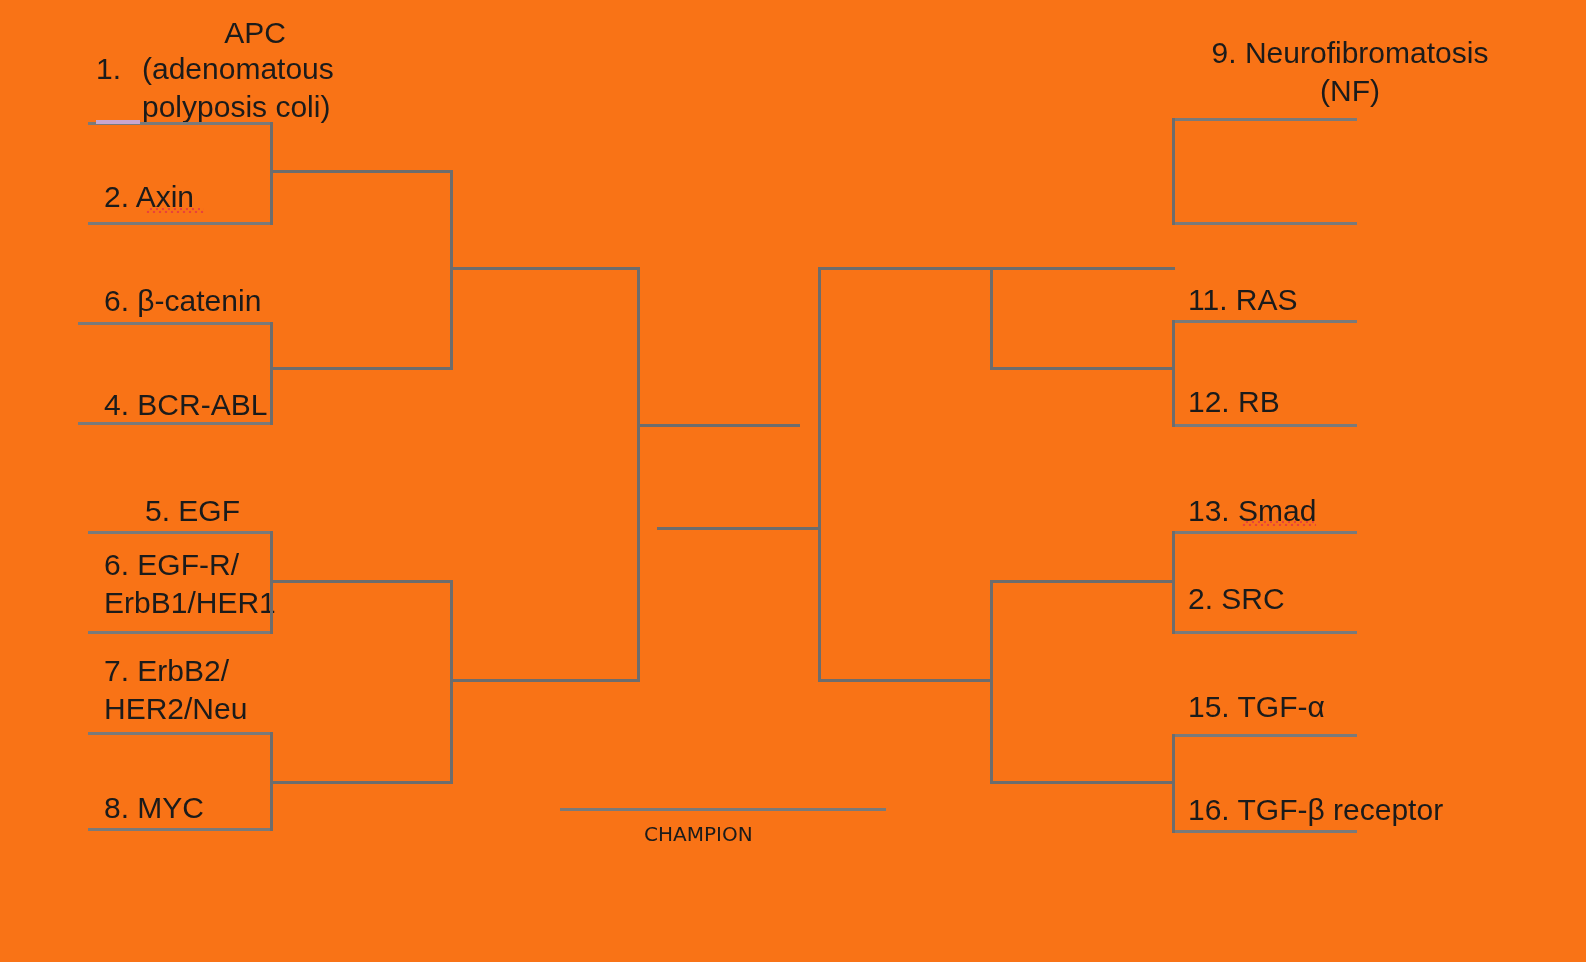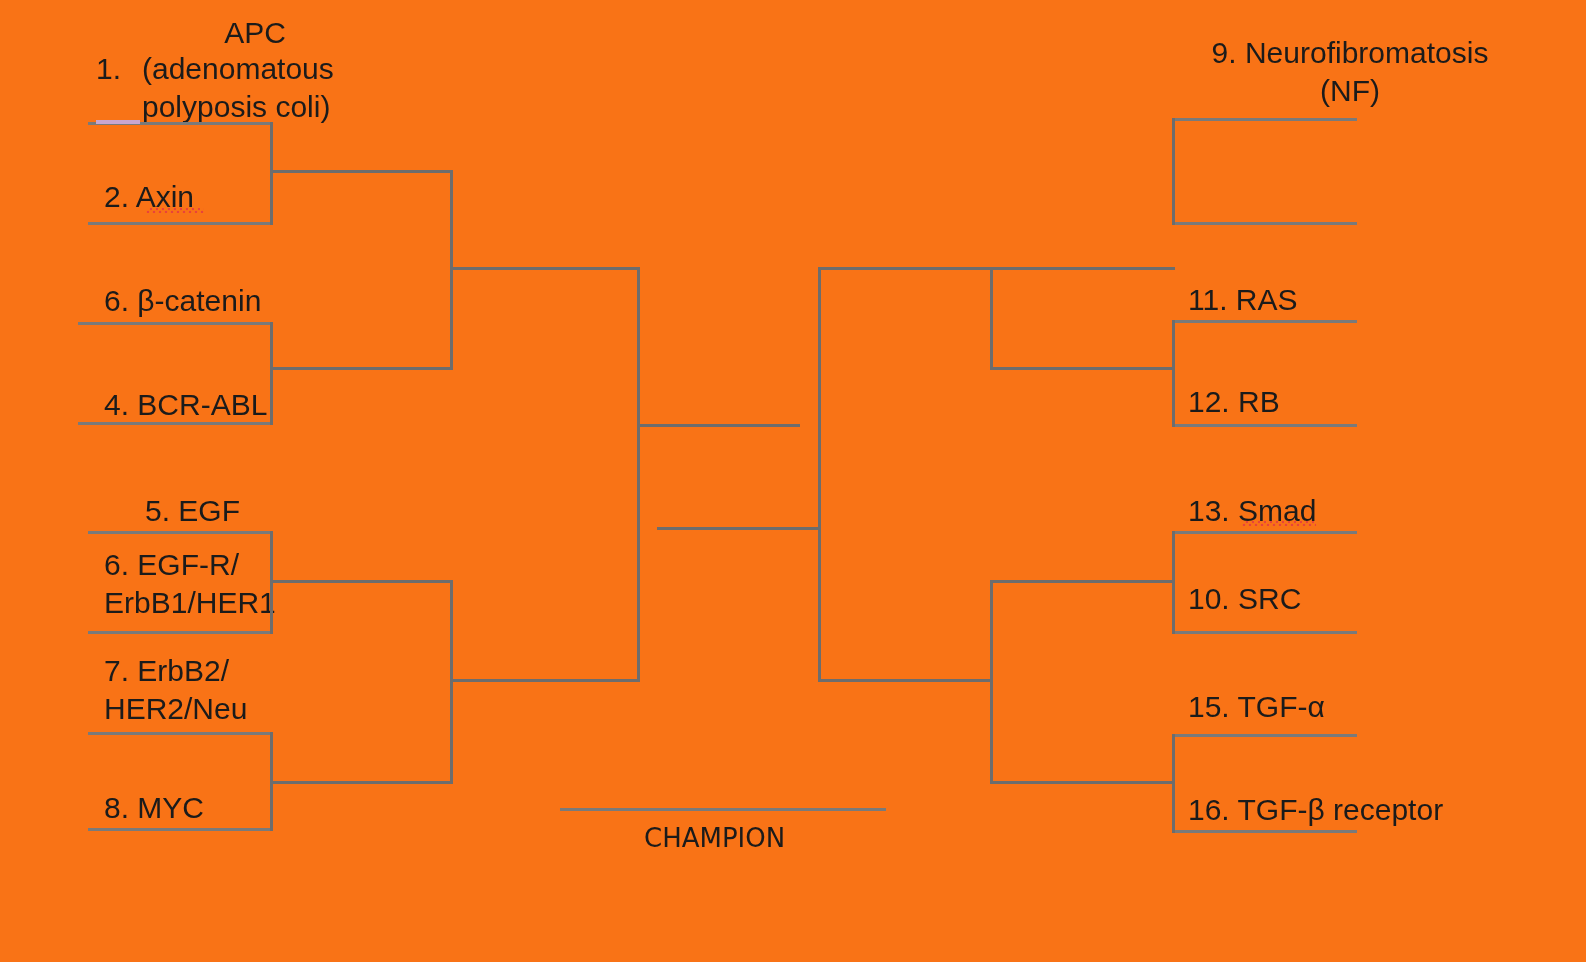--- a/index.html
+++ b/index.html
@@ -63,21 +63,21 @@
 
   
   .champ-line {
     position: absolute;
     height: 3px;
     background: #7a7a7a;
   }
   .champ-text {
     position: absolute;
     font-family: "DejaVu Sans", sans-serif;
-    font-size: 26px;
+    font-size: 20px;
     line-height: 1.45;
     color: #1b1b1b;
     white-space: pre;
   }
 </style>
 </head>
 <body>
 
 <div id="stage">
 
@@ -107,21 +107,21 @@
 (NF)</div>
 
 
   <div class="slot-label" style="left:1188px; top:281px;">11. RAS</div>
 
   <div class="slot-label" style="left:1188px; top:383px;">12. RB</div>
 
   <div class="slot-label" style="left:1188px; top:492px;">13. Smad</div>
   <div class="squiggle" style="left:1242px; top:521px; width:74px;"></div>
 
-  <div class="slot-label" style="left:1188px; top:580px;">10. SRC</div>
+  <div class="slot-label" style="left:1188px; top:580px;">2. SRC</div>
 
   <div class="slot-label" style="left:1188px; top:688px;">15. TGF-α</div>
 
   <div class="slot-label" style="left:1188px; top:791px;">16. TGF-β receptor</div>
 
   <div class="slotline" style="left:88px;  top:122px; width:184px;"></div>
   <div class="highlight-frag" style="left:96px; top:120px; width:44px;"></div>
   <div class="slotline" style="left:88px;  top:222px; width:184px;"></div>
   <div class="slotline" style="left:78px;  top:322px; width:194px;"></div>
   <div class="slotline" style="left:78px;  top:422px; width:194px;"></div>

